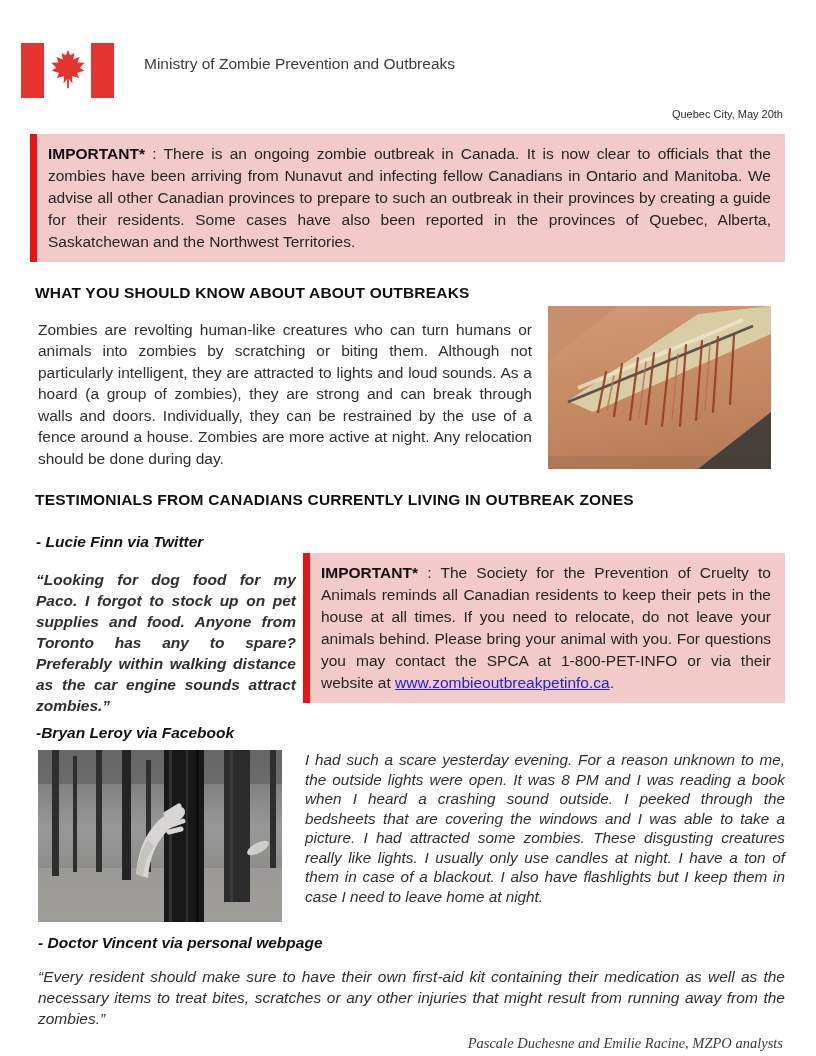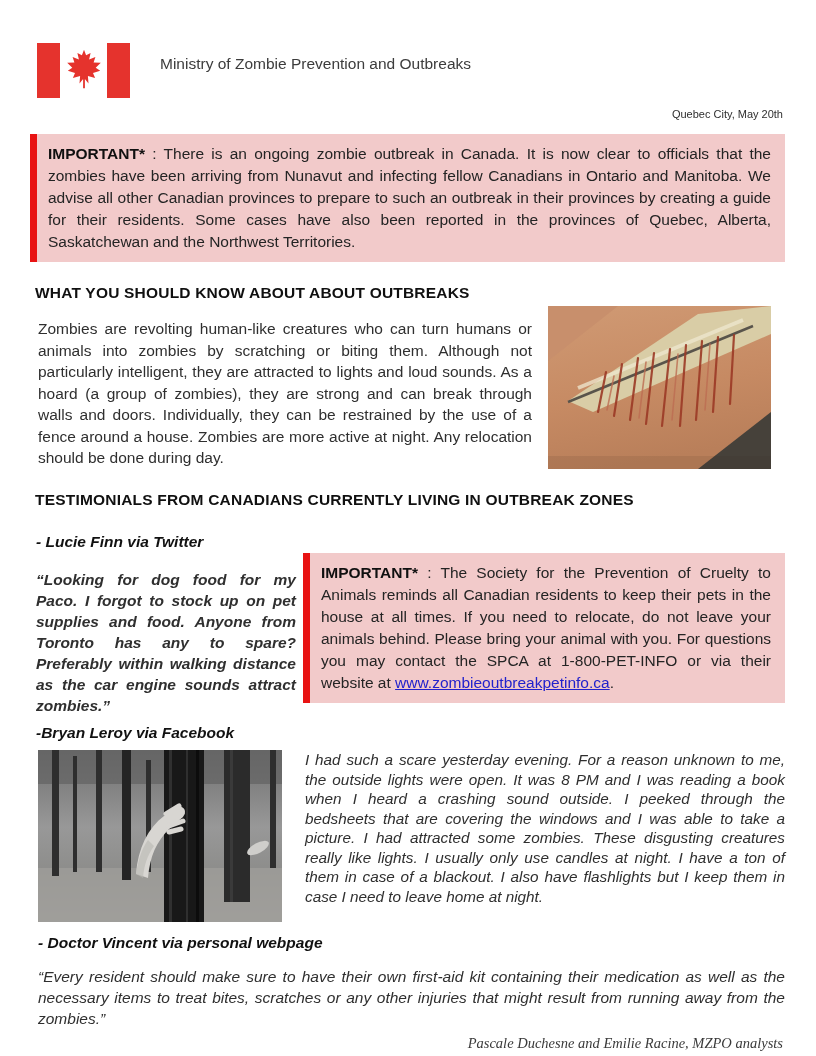--- a/index.html
+++ b/index.html
@@ -1,39 +1,39 @@
 <!DOCTYPE html>
 <html><head>
 <meta charset="utf-8">
 <style>
   html,body{margin:0;padding:0;background:#ffffff;}
   .page{
     position:relative;width:816px;height:1056px;background:#ffffff;
     font-family:"Liberation Sans",sans-serif;color:#2f2f2f;overflow:hidden;
   }
   
-  .masthead{display:flex;align-items:flex-start;padding:43px 0 0 37px;}
+  .masthead{display:flex;align-items:flex-start;padding:43px 0 0 21px;}
   .flag{display:flex;width:93px;height:55px;flex:0 0 auto;}
   .flag .bar{width:23px;height:100%;}
   .flag .field{flex:1;background:#ffffff;display:flex;align-items:center;justify-content:center;}
   .ministry{margin-left:30px;padding-top:12px;font-size:15.5px;color:#3c3c3c;}
   
   .dateline{margin-top:10px;padding-right:33px;text-align:right;font-size:11px;color:#2f2f2f;}
   
   .alert{margin:14px 31px 0 30px;padding:9px 14px 9px 11px;}
   .alert p{margin:0;font-size:15.5px;line-height:22px;text-align:justify;color:#242424;}
   .alert b{color:#101010;}
   .alert a{cursor:pointer;}
   
   .h{margin:22px 0 0 35px;font-size:15.5px;font-weight:bold;color:#101010;letter-spacing:.2px;}
   .para{font-size:15.5px;line-height:21.5px;text-align:justify;color:#2f2f2f;margin:0;}
   .author{margin:0;font-size:15.5px;font-weight:bold;font-style:italic;color:#111111;}
   .quote{margin:0;font-size:15.5px;font-style:italic;line-height:21px;text-align:justify;color:#2f2f2f;}
   
-  .know-row{display:flex;align-items:flex-start;margin:4px 31px 0 38px;}
+  .know-row{display:flex;align-items:flex-end;margin:4px 31px 0 38px;}
   .know-row .para{width:494px;padding-top:12px;}
   .photo{flex:0 0 auto;overflow:hidden;}
   .photo svg{display:block;}
   .photo.scratches{width:223px;height:163px;margin-left:16px;}
   .lucie-row{display:flex;align-items:flex-start;margin:24px 0 0 36px;}
   .lucie-col{width:260px;flex:0 0 auto;}
   .lucie-col .quote{margin-top:18px;font-weight:bold;}
   .alert.spca{flex:1;margin:20px 31px 0 7px;}
   .bryan-author{margin:8px 0 0 36px;}
   .bryan-row{display:flex;align-items:flex-start;margin:8px 31px 0 38px;}

